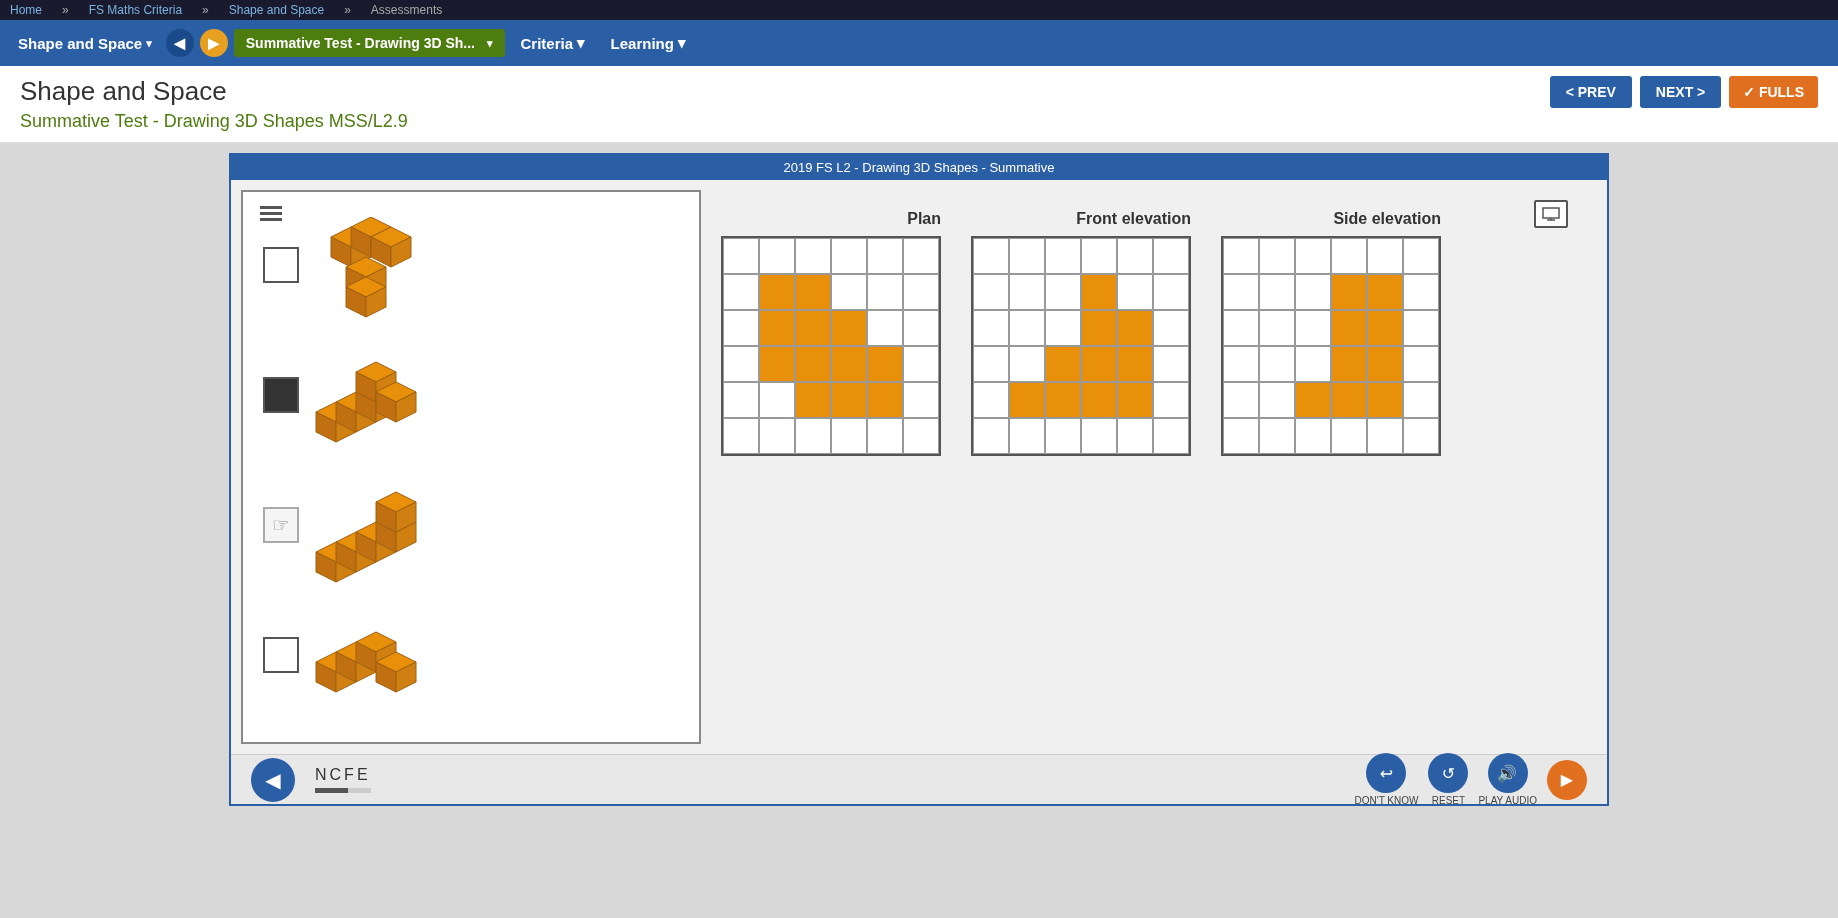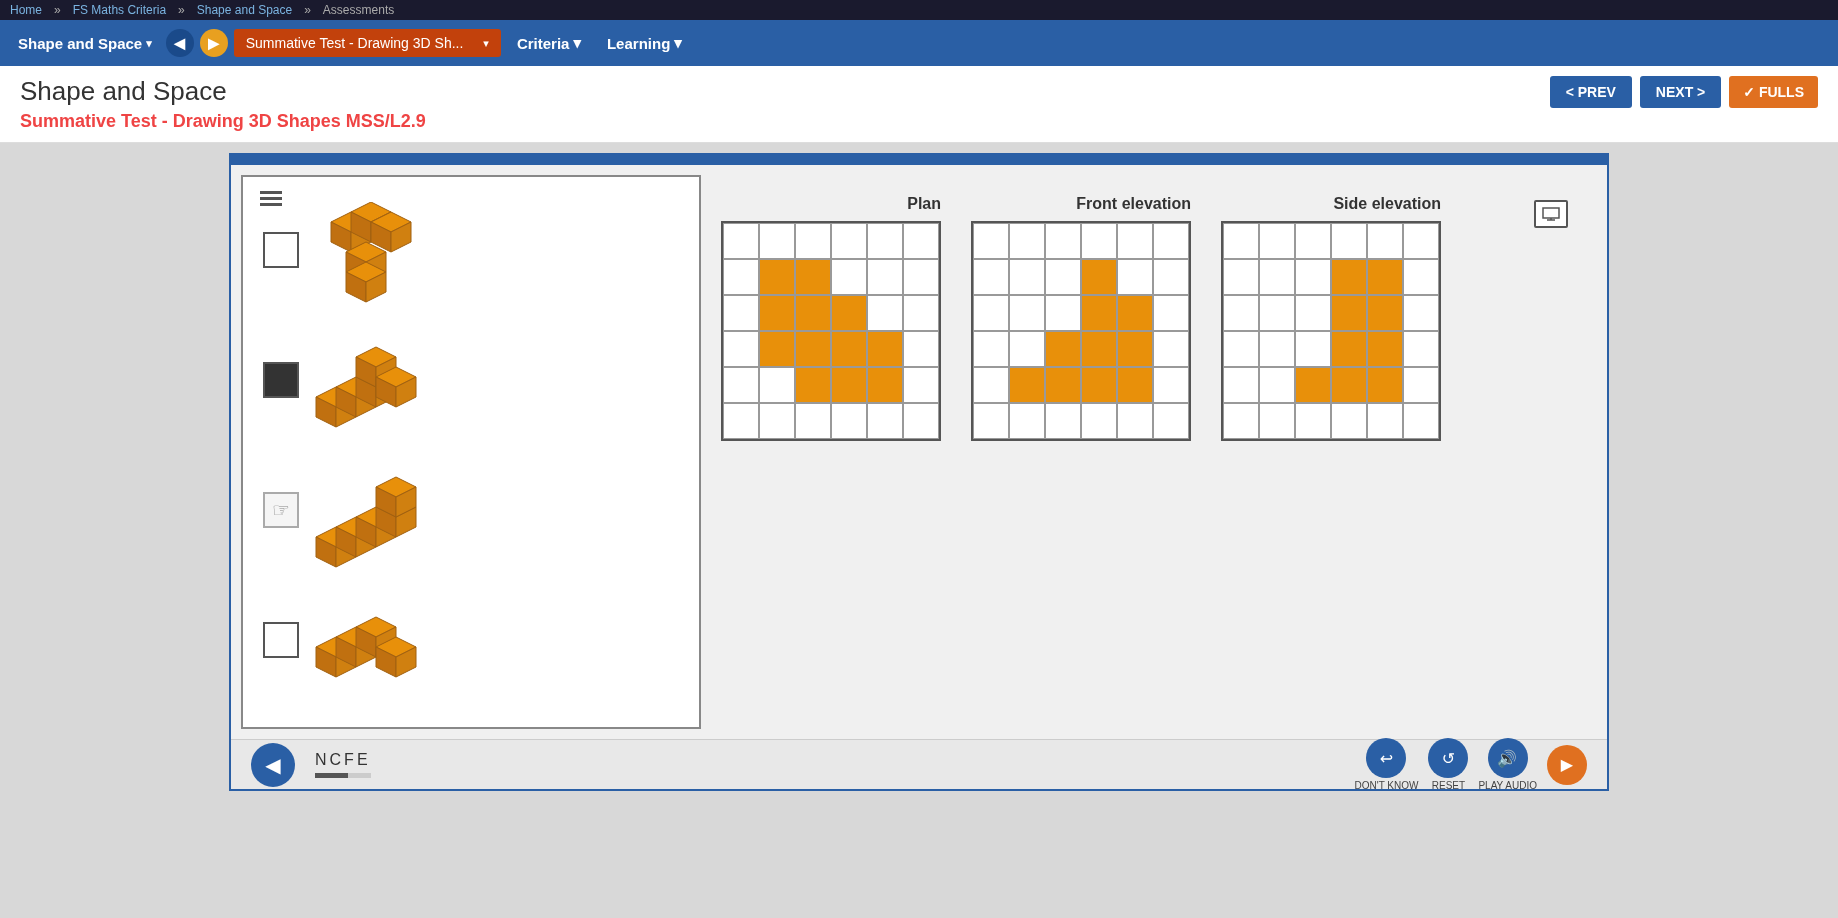--- a/index.html
+++ b/index.html
@@ -12,21 +12,21 @@
     }
 
     
     .breadcrumb-bar {
       background: #1a1a2e;
       color: #ccc;
       font-size: 12px;
       padding: 3px 10px;
       display: flex;
       align-items: center;
-      gap: 12px;
+      gap: 20px;
     }
     .breadcrumb-bar span { color: #aaa; }
     .breadcrumb-bar a { color: #7ab3e0; text-decoration: none; }
 
     
     .nav-bar {
       background: #2a5fa5;
       display: flex;
       align-items: center;
       padding: 0 10px;
@@ -54,28 +54,28 @@
       border: none;
       cursor: pointer;
       display: flex; align-items: center; justify-content: center;
       font-size: 14px;
       font-weight: bold;
     }
     .nav-prev-arrow { background: #1a4a8a; color: white; }
     .nav-next-arrow { background: #e8a020; color: white; }
 
     .test-title-btn {
-      background: #c2410c;
+      background: #4d7c0f;
       color: white;
       border: none;
       padding: 6px 12px;
       font-size: 14px;
-      font-weight: normal;
-      cursor: pointer;
-      display: flex; align-items: center; gap: 20px;
+      font-weight: bold;
+      cursor: pointer;
+      display: flex; align-items: center; gap: 12px;
       border-radius: 3px;
     }
     .test-title-btn .chevron { font-size: 11px; }
 
     .criteria-btn, .learning-btn {
       background: transparent;
       color: white;
       border: none;
       font-size: 15px;
       font-weight: bold;
@@ -94,22 +94,22 @@
       border-bottom: 1px solid #ddd;
     }
     .page-header-left h1 {
       font-size: 26px;
       font-weight: normal;
       color: #333;
       margin-bottom: 4px;
     }
     .page-header-left h2 {
       font-size: 18px;
-      color: #ef4444;
-      font-weight: bold;
+      color: #4d7c0f;
+      font-weight: normal;
     }
     .page-header-right {
       display: flex; gap: 8px; align-items: flex-start;
     }
     .btn-prev, .btn-next {
       background: #2a5fa5;
       color: white;
       border: none;
       padding: 8px 16px;
       font-size: 14px;
@@ -369,20 +369,21 @@
       <button class="btn-prev">&lt; PREV</button>
       <button class="btn-next">NEXT &gt;</button>
       <button class="btn-fullscreen">✓ FULLS</button>
     </div>
   </div>
 
   <div class="main-content">
     <div class="question-container">
 
       <div class="question-info-bar">
+        <div>2019 FS L2 - Drawing 3D Shapes - Summative</div>
       </div>
 
       <div class="question-body">
 
         <div style="position:absolute; left: 252px; margin-top: 5px;">
           <button class="hamburger">
             <span class="hamburger-line"></span>
             <span class="hamburger-line"></span>
             <span class="hamburger-line"></span>
           </button>

